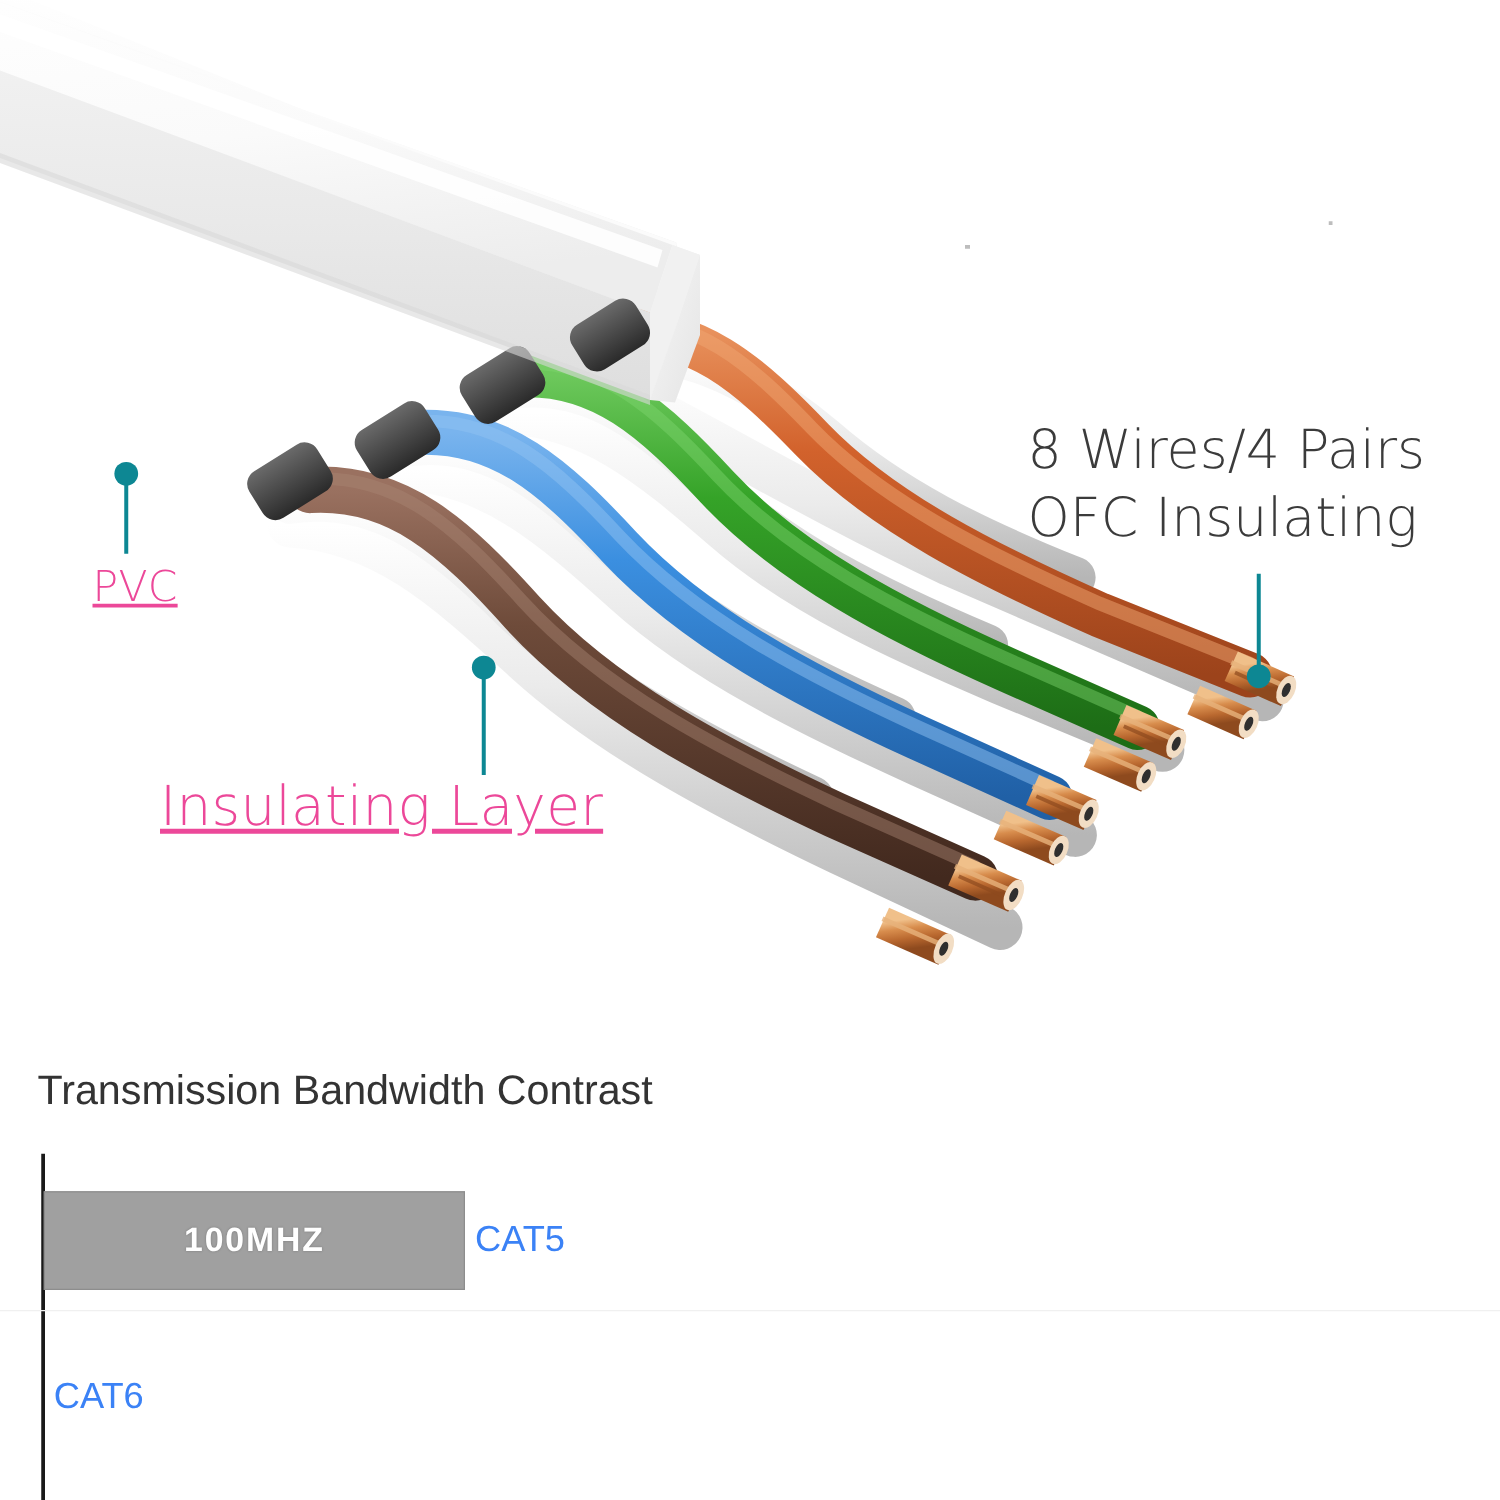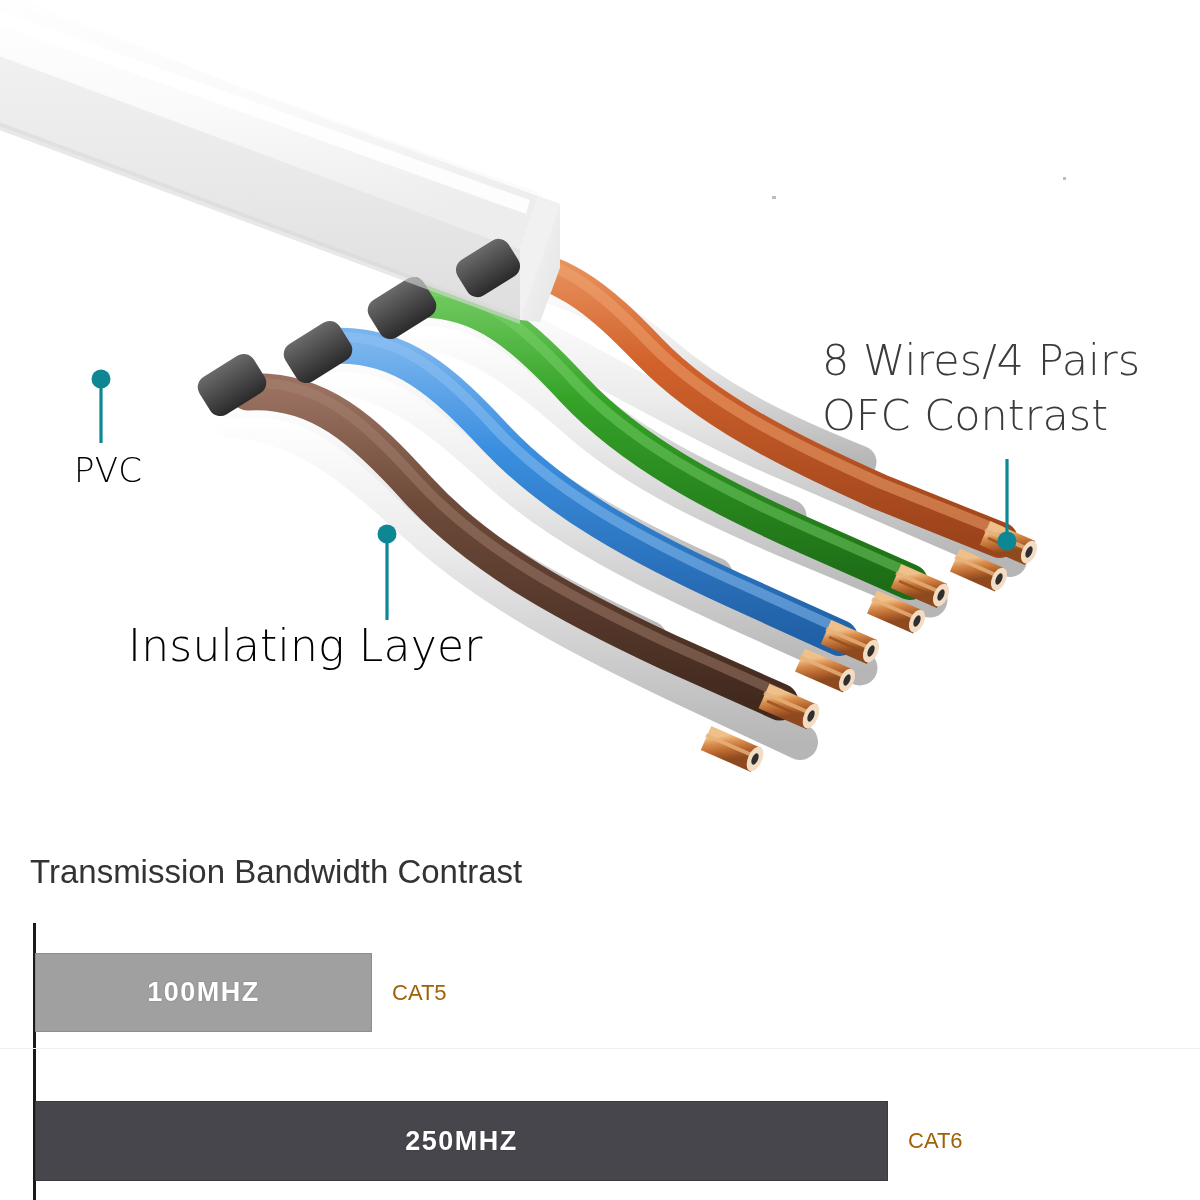--- a/index.html
+++ b/index.html
@@ -20,25 +20,26 @@
   #cable-illustration {
     position: absolute;
     left: 0; top: 0;
     width: 1200px;
     height: 800px;
   }
 
   
   .callout-label {
     position: absolute;
-    color: #000000;
+    color: #ec4899;
     font-family: "DejaVu Sans", sans-serif;
     font-weight: 300;
     white-space: nowrap;
     letter-spacing: 0.2px;
+    text-decoration: underline;
   }
   #pvc-label {
     left: 74px;
     top: 450px;
     font-size: 34px;
   }
   #insulating-layer-label {
     left: 128px;
     top: 620px;
     font-size: 44px;
@@ -111,23 +112,23 @@
   }
   .bar-value {
     color: #ffffff;
     font-family: "Liberation Sans", sans-serif;
     font-weight: bold;
     font-size: 27px;
     letter-spacing: 1.5px;
     text-shadow: 0 0 2px rgba(0,0,0,0.25);
   }
   .bar-category {
-    margin-left: 20px;
-    font-size: 22px;
-    color: #a16207;
+    margin-left: 8px;
+    font-size: 29px;
+    color: #3b82f6;
     font-family: "Liberation Sans", sans-serif;
     white-space: nowrap;
   }
   #row-cat5 { top: 35px; }
   #row-cat6 { top: 183px; }
   #bar-cat5 {
     height: 79px;
     background: #a0a0a0;
     border: 1px solid #8d8d8d;
   }
@@ -358,43 +359,40 @@
 
   <div class="noise-speck" style="left:772px;top:196px;width:4px;height:3px;"></div>
   <div class="noise-speck" style="left:1063px;top:177px;width:3px;height:3px;"></div>
 
   <div class="callout-label" id="pvc-label">PVC</div>
 
   <div class="callout-label" id="insulating-layer-label">Insulating Layer</div>
 
   <div id="wires-pairs-block">
     <div>8 Wires/4 Pairs</div>
-    <div>OFC Contrast</div>
+    <div>OFC Insulating</div>
   </div>
 
   <div id="chart-section">
 
     <div id="chart-title">Transmission Bandwidth Contrast</div>
 
     <div id="chart-plot">
 
       <div id="chart-axis"></div>
 
       <div class="gridline" style="top:130px;"></div>
 
       <div class="bar-row" id="row-cat5">
         <div class="bar" id="bar-cat5" style="width:337px;">
           <span class="bar-value">100MHZ</span>
         </div>
         <span class="bar-category">CAT5</span>
       </div>
 
       <div class="bar-row" id="row-cat6">
-        <div class="bar" id="bar-cat6" style="width:853px;">
-          <span class="bar-value">250MHZ</span>
-        </div>
         <span class="bar-category">CAT6</span>
       </div>
 
     </div>
   </div>
 
 </div>
 
 </body></html>

